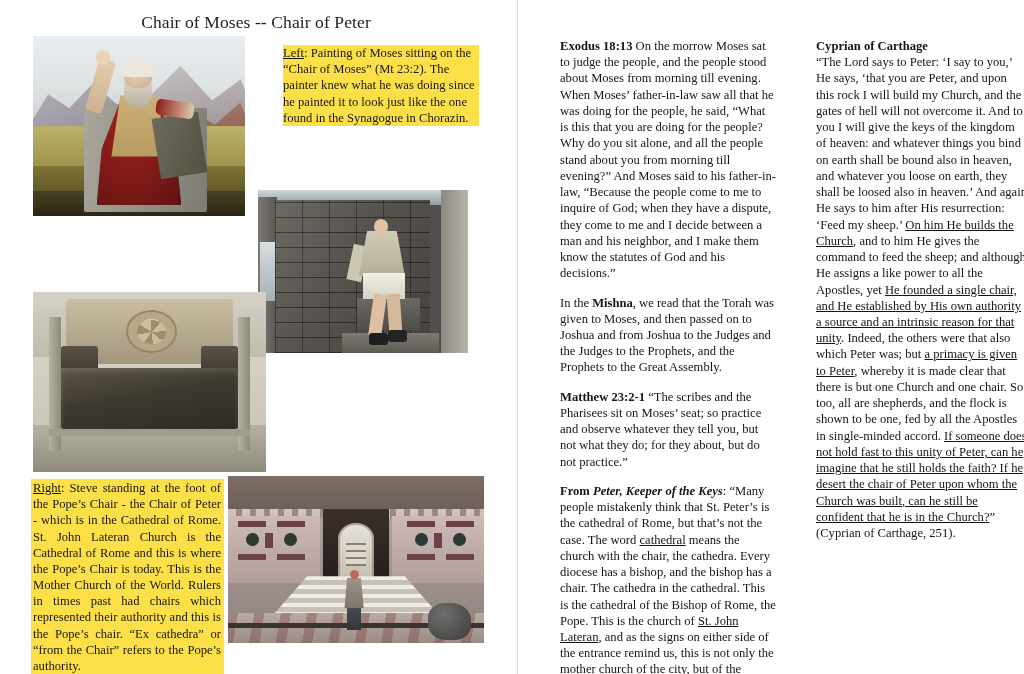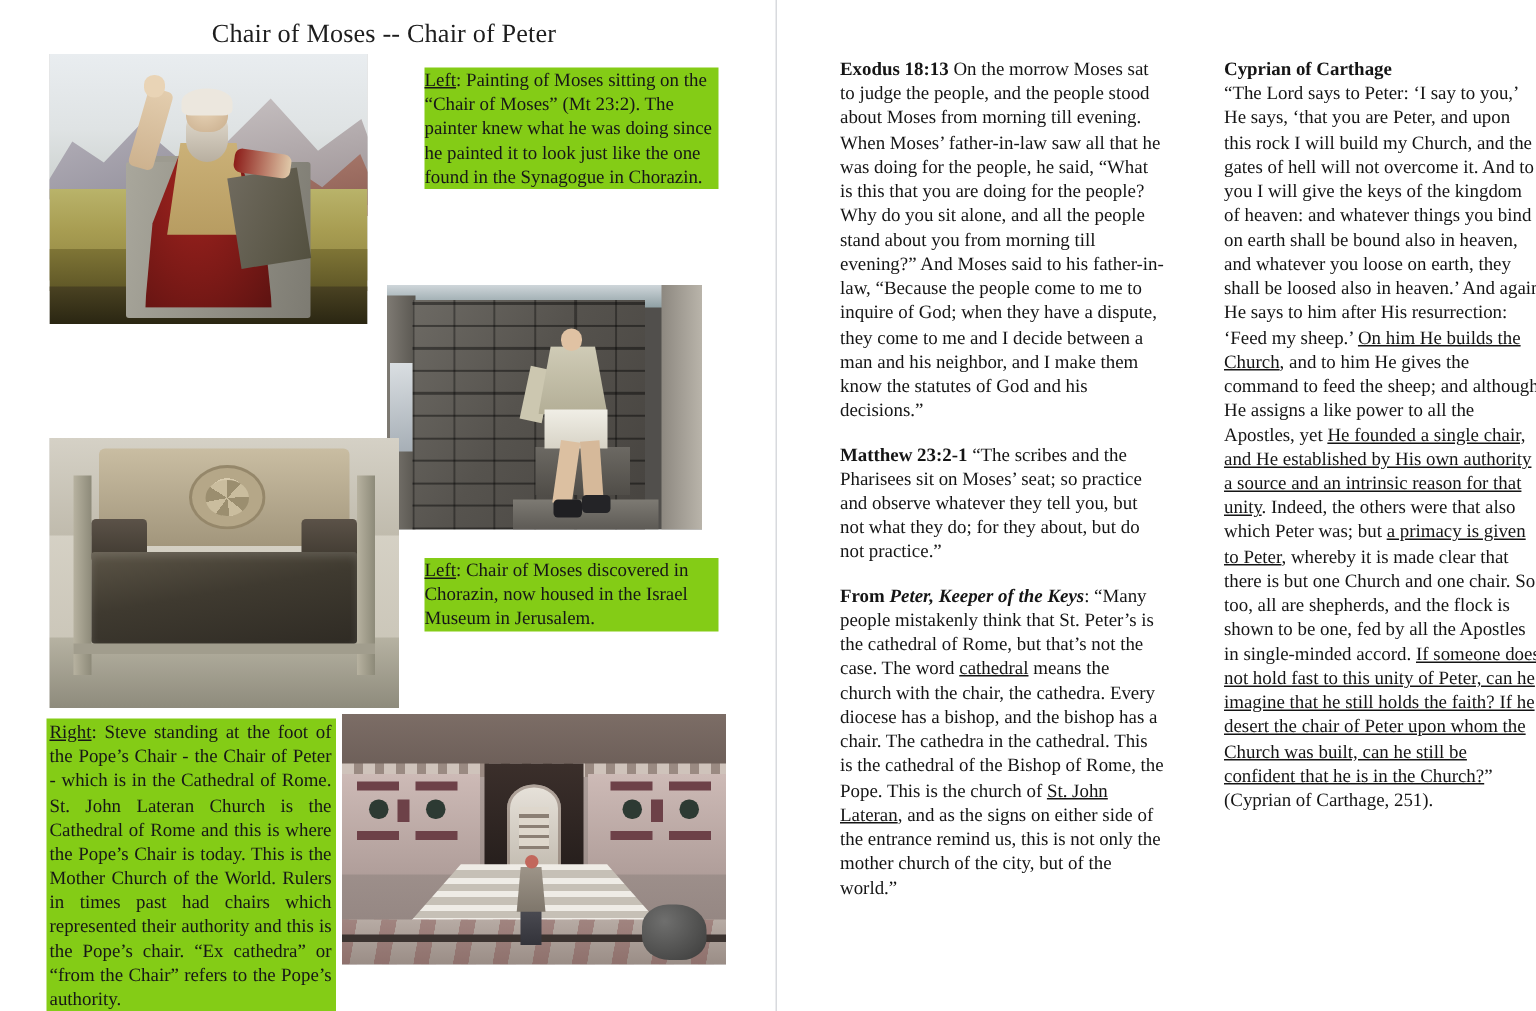--- a/index.html
+++ b/index.html
@@ -48,21 +48,21 @@
   
   #photo-chorazin-chair { left: 258px; top: 190px; width: 210px; height: 163px; }
   
   #photo-israel-museum-chair { left: 33px; top: 292px; width: 233px; height: 180px; }
   
   #photo-lateran { left: 228px; top: 476px; width: 256px; height: 167px; }
 
   
   .caption {
     position: absolute;
-    background: #84cc16;
+    background: #fde047;
     font-size: 12.6px;
     line-height: 1.285;
     color: #171717;
   }
   .caption .lead { text-decoration: underline; }
 
   #cap-left-painting  { left: 283px; top: 45px;  width: 196px; }
   #cap-right-soninlaw { left: 31px;  top: 217px; width: 228px; padding: 2px 4px 3px 2px; }
   #cap-left-museum    { left: 283px; top: 372px; width: 196px; }
   #cap-right-steve    { left: 31px;  top: 479px; width: 193px; padding: 1px 3px 2px 2px; text-align: justify; }
@@ -349,35 +349,35 @@
         <div class="sj-p-head"></div>
         <div class="sj-bag"></div>
       </div>
     </div>
 
     <div class="caption" id="cap-left-painting">
       <span class="lead">Left</span><span>: Painting of Moses sitting on the “Chair of Moses” (Mt 23:2). The painter knew what he was doing since he painted it to look just like the one found in the Synagogue in Chorazin.</span>
     </div>
 
 
-    <div class="caption" id="cap-left-museum">
-      <span class="lead">Left</span><span>: Chair of Moses discovered in Chorazin, now housed in the Israel Museum in Jerusalem.</span>
-    </div>
 
     <div class="caption" id="cap-right-steve">
       <span class="lead">Right</span><span>: Steve standing at the foot of the Pope’s Chair - the Chair of Peter - which is in the Cathedral of Rome. St. John Lateran Church is the Cathedral of Rome and this is where the Pope’s Chair is today. This is the Mother Church of the World. Rulers in times past had chairs which represented their authority and this is the Pope’s chair. “Ex cathedra” or “from the Chair” refers to the Pope’s authority.</span>
     </div>
   </div>
 
   <div class="text-col" id="col-middle">
 
     <p class="para">
       <span class="ref">Exodus 18:13</span><span>  On the morrow Moses sat to judge the people, and the people stood about Moses from morning till evening. When Moses’ father-in-law saw all that he was doing for the people, he said, “What is this that you are doing for the people? Why do you sit alone, and all the people stand about you from morning till evening?” And Moses said to his father-in-law, “Because the people come to me to inquire of God; when they have a dispute, they come to me and I decide between a man and his neighbor, and I make them know the statutes of God and his decisions.”</span>
     </p>
 
+    <p class="para">
+      <span>In the </span><span class="ref">Mishna</span><span>, we read that the Torah was given to Moses, and then passed on to Joshua and from Joshua to the Judges and the Judges to the Prophets, and the Prophets to the Great Assembly.</span>
+    </p>
 
     <p class="para">
       <span class="ref">Matthew 23:2-1</span><span> “The scribes and the Pharisees sit on Moses’ seat; so practice and observe whatever they tell you, but not what they do; for they about, but do not practice.”</span>
     </p>
 
     <p class="para">
       <span class="ref">From </span><span class="ital-bold">Peter, Keeper of the Keys</span><span>: “Many people mistakenly think that St. Peter’s is the cathedral of Rome, but that’s not the case.  The word </span><span class="u">cathedral</span><span> means the church with the chair, the cathedra.  Every diocese has a bishop, and the bishop has a chair.  The cathedra in the cathedral.  This is the cathedral of the Bishop of Rome, the Pope.  This is the church of </span><span class="u">St. John Lateran</span><span>, and as the signs on either side of the entrance remind us, this is not only the mother church of the city, but of the world.”</span>
     </p>
   </div>
 

